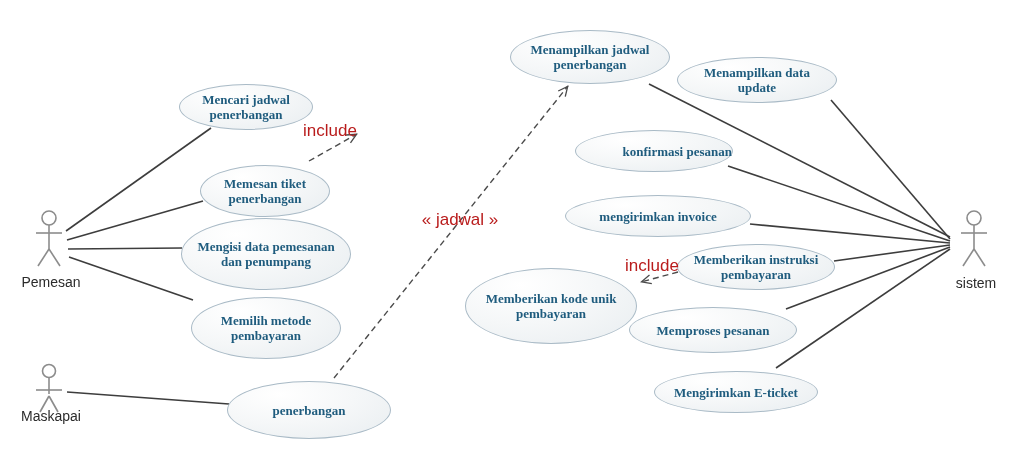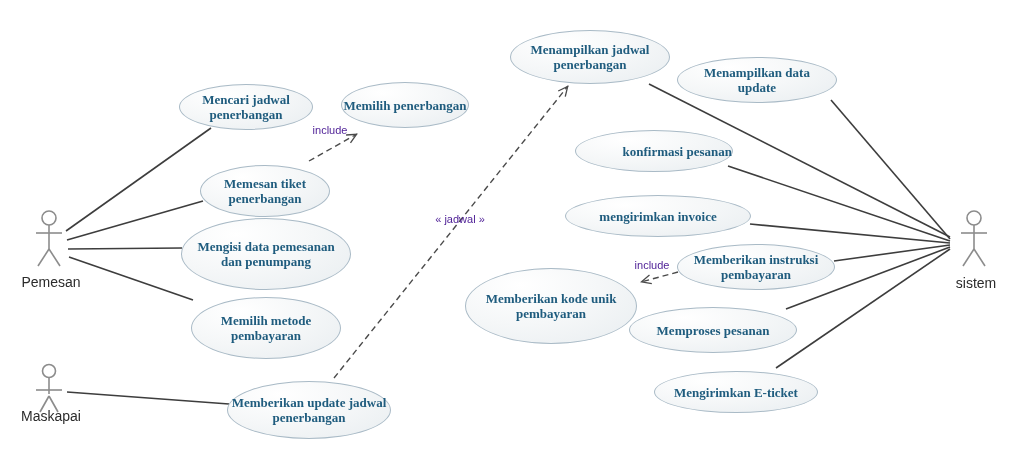--- a/index.html
+++ b/index.html
@@ -15,21 +15,21 @@
     border:1.3px solid #a9bac6;
     background:radial-gradient(ellipse at 32% 22%, #ffffff 0%, #f5f7f8 48%, #e8edf0 100%);
     box-sizing:border-box;pointer-events:auto;
   }
   .usecase .uc-line{
     display:block;white-space:nowrap;text-align:center;
     color:#1f5c7e;font-weight:bold;font-size:13px;line-height:15px;font-family:Liberation Serif, serif;
   }
   .inc-label{
     position:absolute;transform:translate(-50%,-50%);
-    color:#4c1d95;font-size:11px;line-height:13px;white-space:nowrap;pointer-events:none;
+    color:#b91c1c;font-size:17px;line-height:13px;white-space:nowrap;pointer-events:none;
   }
 </style>
 </head>
 <body>
 
 <div id="stage">
   <svg id="canvas" width="1024" height="468">
       <defs>
         <marker id="arrow" markerWidth="14" markerHeight="12" refX="1" refY="5" orient="auto" markerUnits="userSpaceOnUse" viewBox="-10 0 14 10">
           <path d="M -9 0.5 L 0.5 5 L -9 9.5" fill="none" stroke="#4a4a4a" stroke-width="1.3"></path>
@@ -73,37 +73,33 @@
         <line x1="974" y1="249" x2="963" y2="266"></line>
         <line x1="974" y1="249" x2="985" y2="266"></line>
         <text x="976" y="288" text-anchor="middle" fill="#2b2b2b" font-size="14" font-family="&quot;Liberation Sans&quot;, sans-serif" stroke="none">sistem</text>
       </g>
     </svg>
   <div id="nodes">
       <div class="usecase" style="left: 179px; top: 84px; width: 134px; height: 46px;">
         <span class="uc-line">Mencari jadwal</span>
         <span class="uc-line">penerbangan</span>
       </div>
-      <div class="usecase" style="left: 341px; top: 82px; width: 128px; height: 46px;">
-        <span class="uc-line">Memilih penerbangan</span>
-      </div>
       <div class="usecase" style="left: 200px; top: 165px; width: 130px; height: 52px;">
         <span class="uc-line">Memesan tiket</span>
         <span class="uc-line">penerbangan</span>
       </div>
       <div class="usecase" style="left: 181px; top: 218px; width: 170px; height: 72px;">
         <span class="uc-line">Mengisi data pemesanan</span>
         <span class="uc-line">dan penumpang</span>
       </div>
       <div class="usecase" style="left: 191px; top: 297px; width: 150px; height: 62px;">
         <span class="uc-line">Memilih metode</span>
         <span class="uc-line">pembayaran</span>
       </div>
       <div class="usecase" style="left: 227px; top: 381px; width: 164px; height: 58px;">
-        <span class="uc-line">Memberikan update jadwal</span>
         <span class="uc-line">penerbangan</span>
       </div>
       <div class="usecase" style="left: 510px; top: 30px; width: 160px; height: 54px;">
         <span class="uc-line">Menampilkan jadwal</span>
         <span class="uc-line">penerbangan</span>
       </div>
       <div class="usecase" style="left: 677px; top: 57px; width: 160px; height: 46px;">
         <span class="uc-line">Menampilkan data</span>
         <span class="uc-line">update</span>
       </div>

